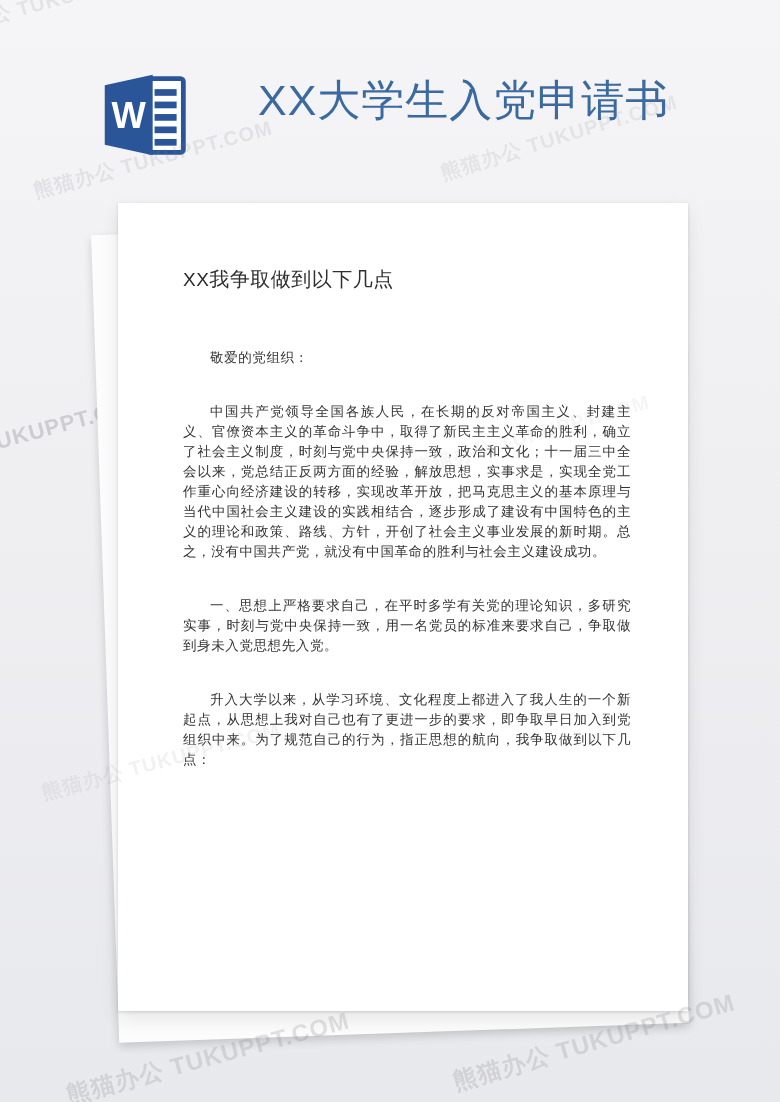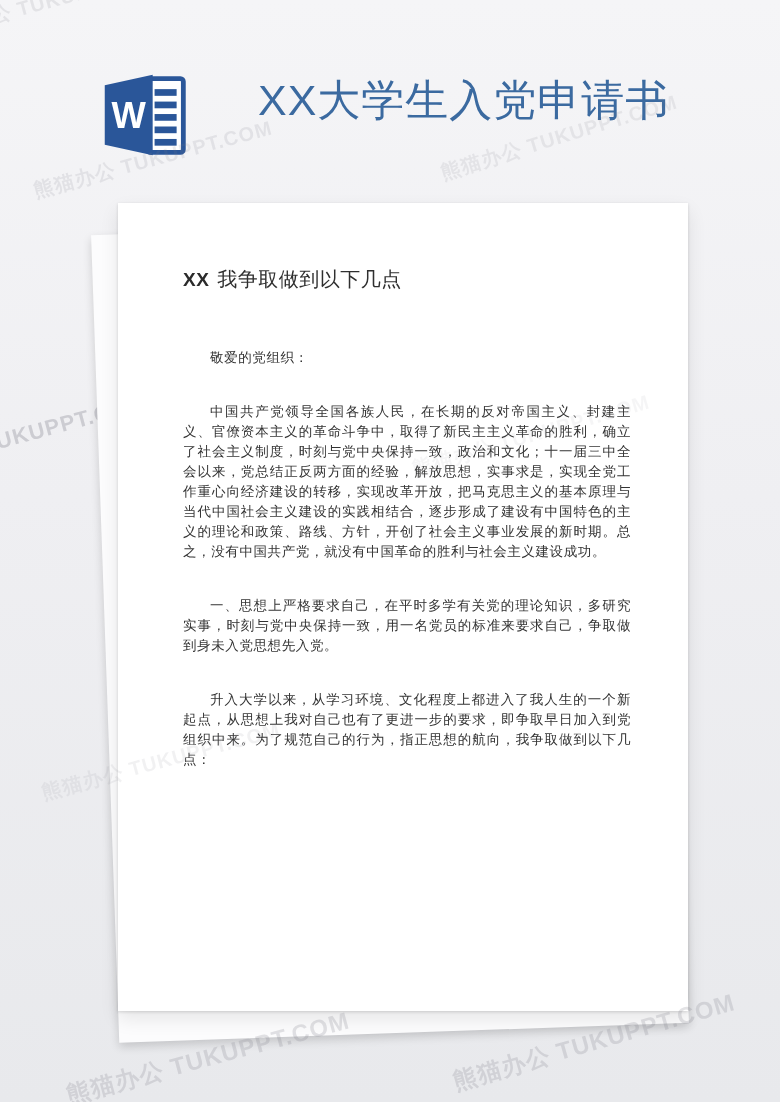--- a/index.html
+++ b/index.html
@@ -33,21 +33,21 @@
   }
 
   
   .doc-heading {
     font-family:"Liberation Serif","DejaVu Serif",serif;
     font-size:20px; line-height:24px; font-weight:400; color:#2f2f2f;
     letter-spacing:0.5px; white-space:nowrap;
   }
   .doc-heading .hp {
     font-family:"Liberation Sans","DejaVu Sans",sans-serif;
-    font-weight:700; font-size:19px; margin-right:8px; color:#2b2b2b;
+    font-weight:400; font-size:19px; color:#2b2b2b;
   }
   .page p {
     font-family:"Liberation Serif","DejaVu Serif",serif;
     font-size:13.5px; line-height:20px; letter-spacing:0.6px;
     color:#333; text-align:justify; text-indent:2em; margin:34px 0 0;
   }
   .page p.salutation { margin-top:56px; }
 
   
   .wm {

